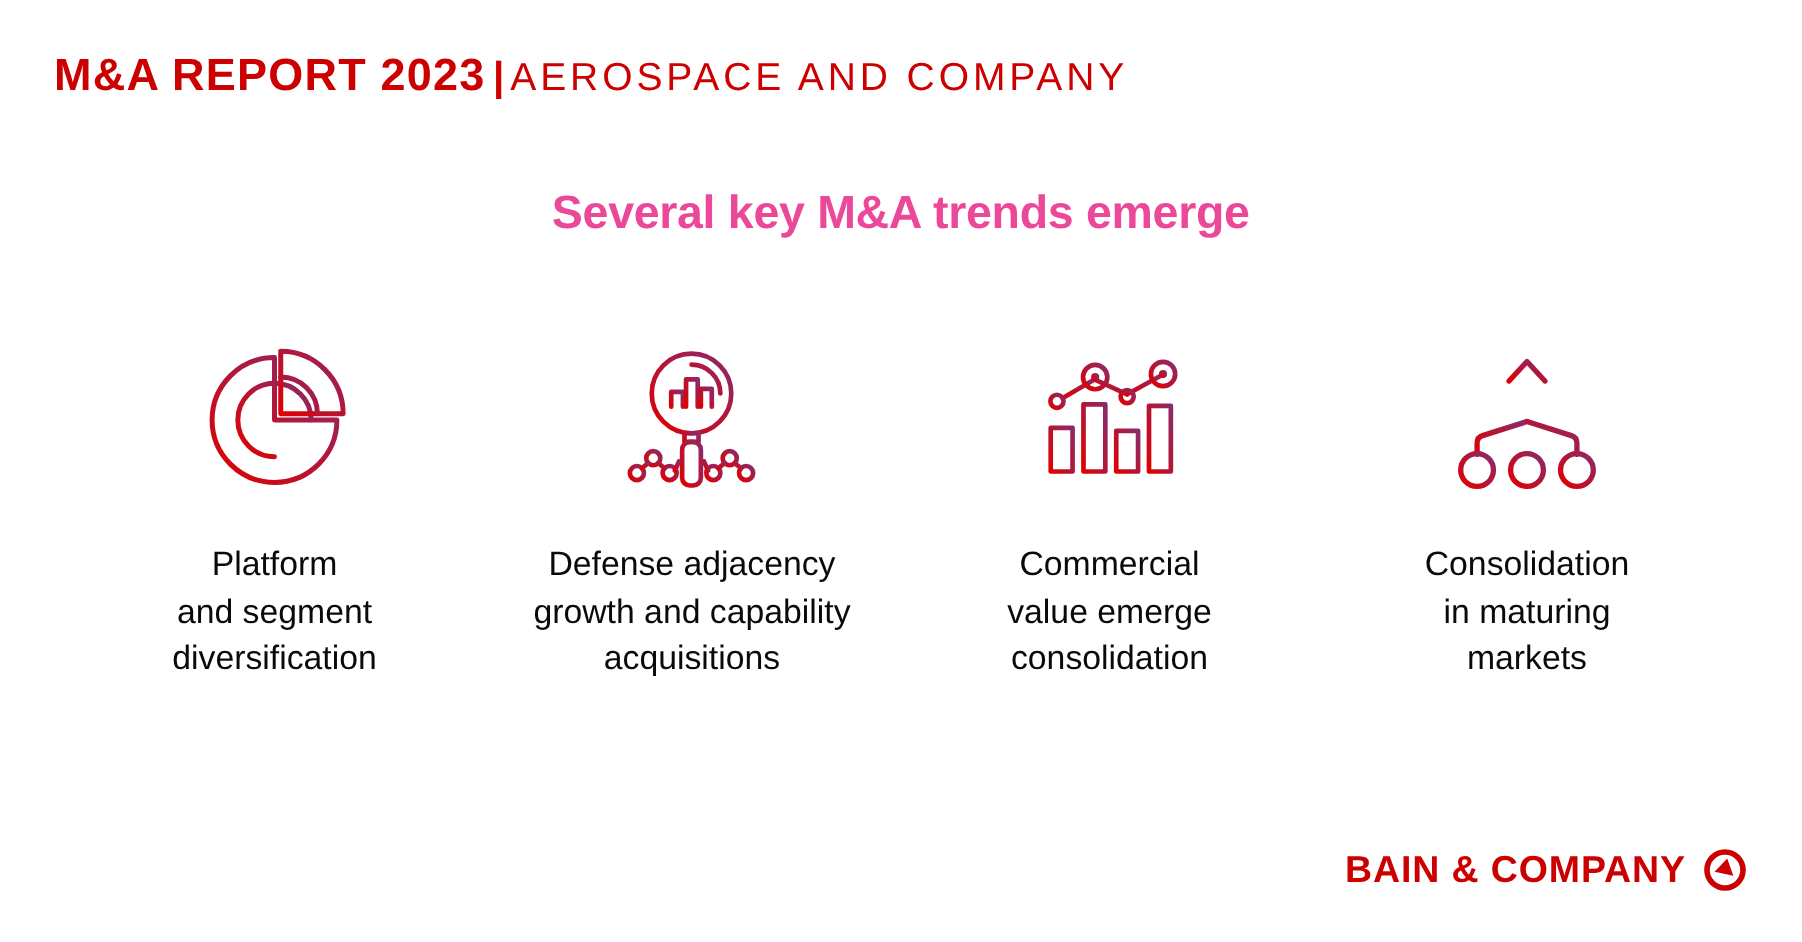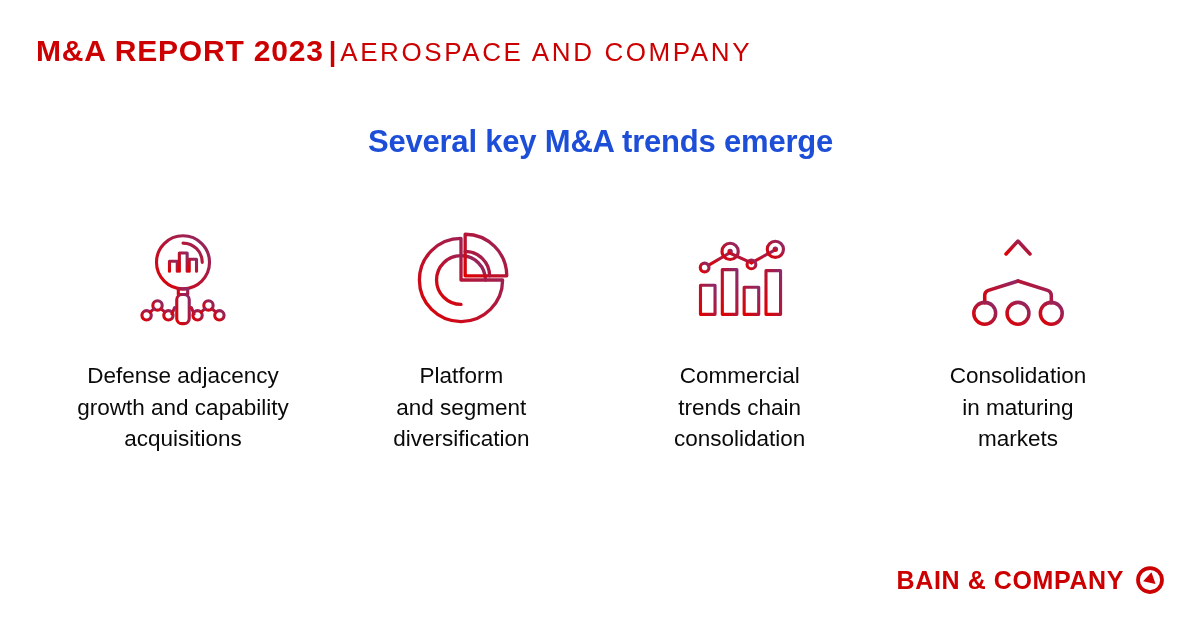--- a/index.html
+++ b/index.html
@@ -49,21 +49,21 @@
   
   .page-title {
     position: absolute;
     top: 124px;
     left: 0;
     width: 1201px;
     text-align: center;
     font-size: 31px;
     font-weight: 700;
     letter-spacing: -0.2px;
-    color: #1d4ed8;
+    color: #ec4899;
     font-family: "Liberation Sans", sans-serif;
   }
 
   
   .trends {
     position: absolute;
     top: 228px;
     left: 48px;
     width: 1105px;
     display: flex;
@@ -127,20 +127,46 @@
 </div>
 
 <div class="page-title">Several key M&amp;A trends emerge</div>
 
 <div class="trends">
 
   <div class="trend">
     <div class="trend-icon">
       <svg viewBox="0 0 100 100" width="104" height="104" aria-hidden="true">
         <defs>
+          <linearGradient id="g1" x1="0" y1="1" x2="1" y2="0">
+            <stop offset="0%" stop-color="#E00000"></stop>
+            <stop offset="100%" stop-color="#8B2A6B"></stop>
+          </linearGradient>
+        </defs>
+        <g fill="none" stroke="url(#g1)" stroke-width="3.2" stroke-linecap="round" stroke-linejoin="round">
+
+          <path d="M50 10 A40 40 0 1 0 90 50 L50 50 Z"></path>
+
+          <path d="M50 73.5 A23.5 23.5 0 1 1 73.5 50"></path>
+
+          <path d="M54 6 L54 46 L94 46 A40 40 0 0 0 54 6 Z"></path>
+
+          <path d="M54 22.5 A23.5 23.5 0 0 1 77.5 46"></path>
+        </g>
+      </svg>
+    </div>
+    <div class="trend-label">Platform
+and segment
+diversification</div>
+  </div>
+
+  <div class="trend">
+    <div class="trend-icon">
+      <svg viewBox="0 0 100 100" width="104" height="104" aria-hidden="true">
+        <defs>
           <linearGradient id="g2" x1="0" y1="1" x2="1" y2="0">
             <stop offset="0%" stop-color="#E00000"></stop>
             <stop offset="100%" stop-color="#8B2A6B"></stop>
           </linearGradient>
         </defs>
         <g fill="none" stroke="url(#g2)" stroke-width="3" stroke-linecap="round" stroke-linejoin="round">
 
           <circle cx="50" cy="33" r="25.5"></circle>
 
           <path d="M50 14.5 A18.5 18.5 0 0 1 68.5 33"></path>
@@ -172,46 +198,20 @@
     </div>
     <div class="trend-label">Defense adjacency
 growth and capability
 acquisitions</div>
   </div>
 
   <div class="trend">
     <div class="trend-icon">
       <svg viewBox="0 0 100 100" width="104" height="104" aria-hidden="true">
         <defs>
-          <linearGradient id="g1" x1="0" y1="1" x2="1" y2="0">
-            <stop offset="0%" stop-color="#E00000"></stop>
-            <stop offset="100%" stop-color="#8B2A6B"></stop>
-          </linearGradient>
-        </defs>
-        <g fill="none" stroke="url(#g1)" stroke-width="3.2" stroke-linecap="round" stroke-linejoin="round">
-
-          <path d="M50 10 A40 40 0 1 0 90 50 L50 50 Z"></path>
-
-          <path d="M50 73.5 A23.5 23.5 0 1 1 73.5 50"></path>
-
-          <path d="M54 6 L54 46 L94 46 A40 40 0 0 0 54 6 Z"></path>
-
-          <path d="M54 22.5 A23.5 23.5 0 0 1 77.5 46"></path>
-        </g>
-      </svg>
-    </div>
-    <div class="trend-label">Platform
-and segment
-diversification</div>
-  </div>
-
-  <div class="trend">
-    <div class="trend-icon">
-      <svg viewBox="0 0 100 100" width="104" height="104" aria-hidden="true">
-        <defs>
           <linearGradient id="g3" x1="0" y1="1" x2="1" y2="0">
             <stop offset="0%" stop-color="#E00000"></stop>
             <stop offset="100%" stop-color="#8B2A6B"></stop>
           </linearGradient>
         </defs>
         <g fill="none" stroke="url(#g3)" stroke-width="3" stroke-linecap="round" stroke-linejoin="round">
 
           <path d="M10 88 L92 88" stroke-width="3.6"></path>
 
           <rect x="12" y="55" width="14" height="28"></rect>
@@ -227,21 +227,21 @@
           <circle cx="61" cy="35" r="4.2"></circle>
 
           <circle cx="40.5" cy="22.5" r="7.8"></circle>
           <circle cx="40.5" cy="22.5" r="1.1" fill="url(#g3)"></circle>
           <circle cx="84" cy="20.5" r="7.8"></circle>
           <circle cx="84" cy="20.5" r="1.1" fill="url(#g3)"></circle>
         </g>
       </svg>
     </div>
     <div class="trend-label">Commercial
-trends chain
+value emerge
 consolidation</div>
   </div>
 
   <div class="trend">
     <div class="trend-icon">
       <svg viewBox="0 0 100 100" width="104" height="104" aria-hidden="true">
         <defs>
           <linearGradient id="g4" x1="0" y1="1" x2="1" y2="0">
             <stop offset="0%" stop-color="#E00000"></stop>
             <stop offset="100%" stop-color="#8B2A6B"></stop>

